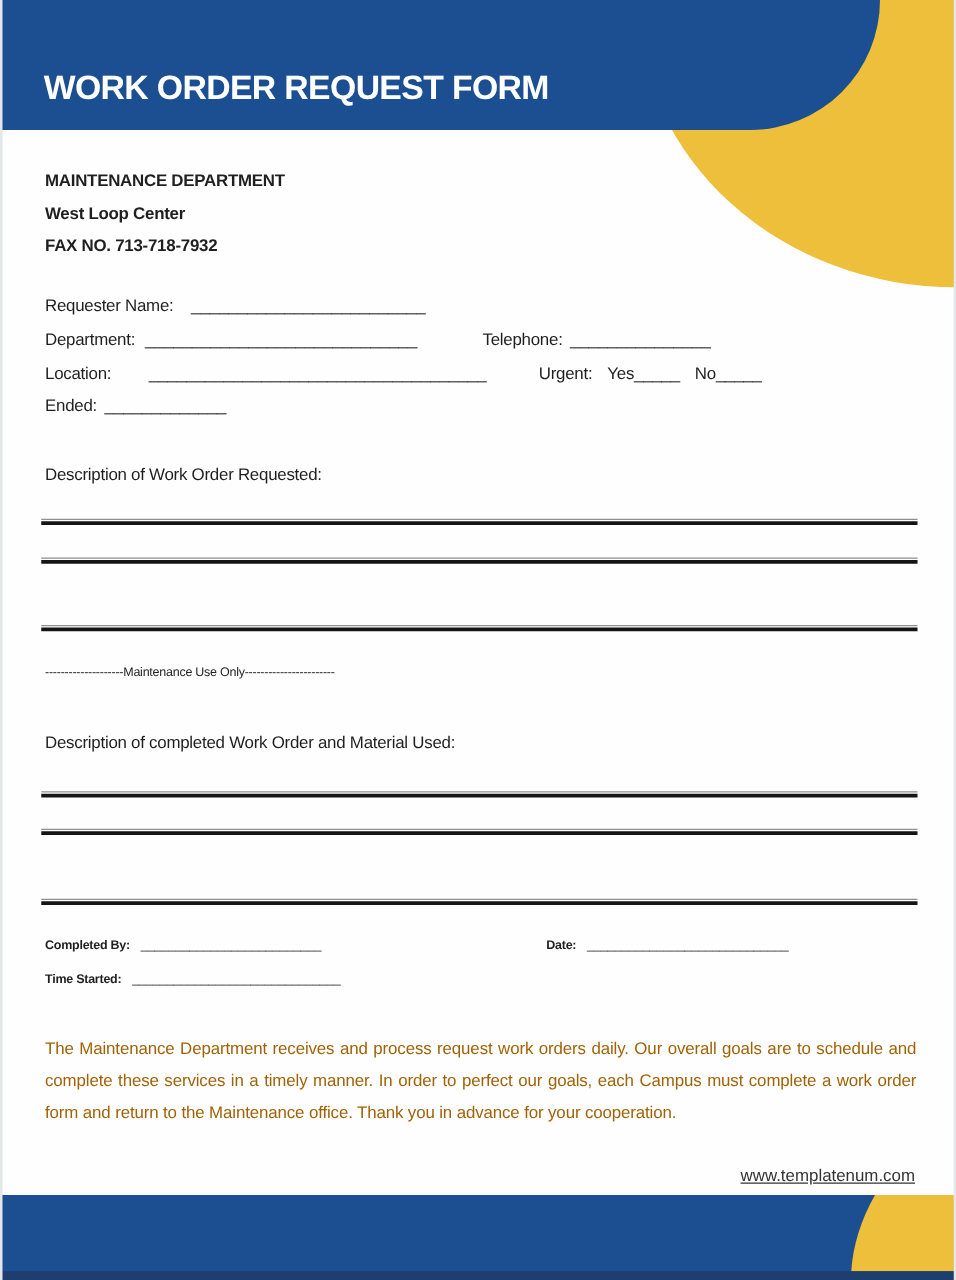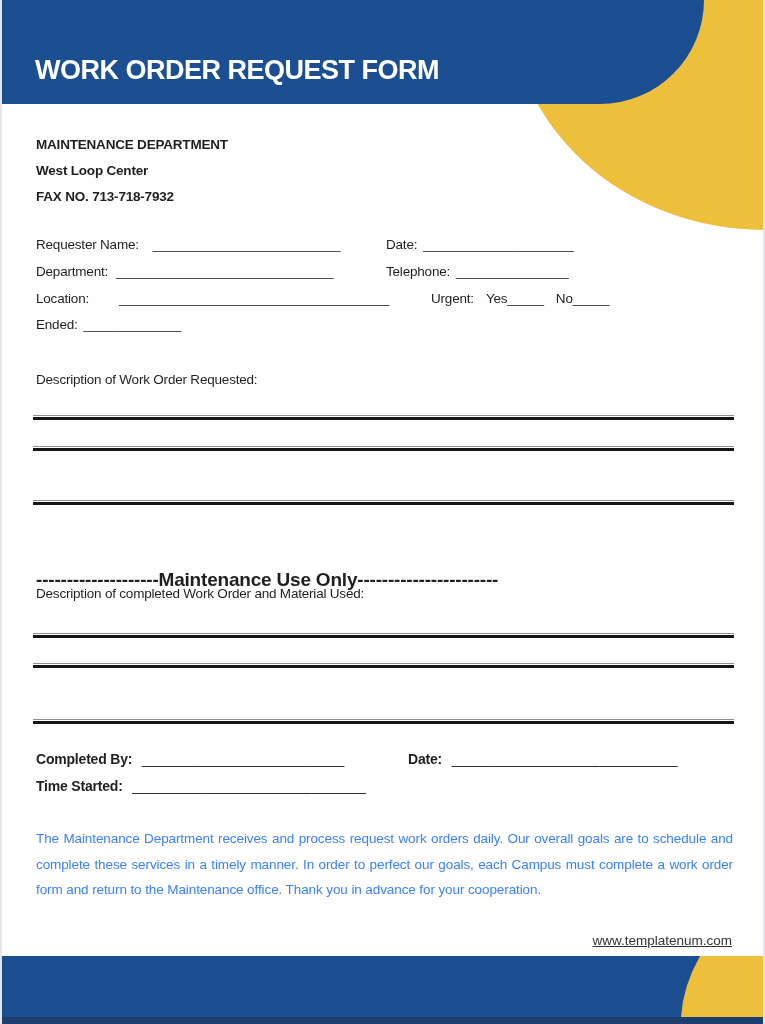--- a/index.html
+++ b/index.html
@@ -27,29 +27,29 @@
 
   
   .frow{position:absolute;left:36px;right:33px;display:flex;font-size:13.5px;letter-spacing:-0.2px;white-space:nowrap;gap:26px;}
   .cell-l{width:324px;flex:0 0 324px;}
   .cell-r{flex:1;}
   .wline{letter-spacing:0;}
   .ml6{margin-left:6px;} .ml8{margin-left:8px;} .ml14{margin-left:14px;} .ml30{margin-left:30px;} .ml45{margin-left:45px;} .ml12{margin-left:12px;margin-top:28px;}
 
   .sec-label{position:absolute;left:36px;font-size:13.5px;letter-spacing:-0.2px;}
   .rule{position:absolute;left:33px;width:701px;height:1px;border-top:1px solid #8f8f8f;border-bottom:3px solid #151515;}
-  .divider{position:absolute;left:36px;top:533px;font-size:19px;font-weight:700;letter-spacing:-0.2px;margin-top:36px;}
+  .divider{position:absolute;left:36px;top:533px;font-size:10px;font-weight:400;letter-spacing:-0.2px;}
 
-  .crow{position:absolute;left:36px;right:33px;display:flex;font-size:14px;font-weight:700;letter-spacing:-0.2px;white-space:nowrap;}
+  .crow{position:absolute;left:36px;right:33px;display:flex;font-size:10px;font-weight:700;letter-spacing:-0.2px;white-space:nowrap;gap:29px;}
   .crow .cell-l{width:372px;flex:0 0 372px;}
   .crow .wline{font-weight:400;}
 
   .note{
     position:absolute;left:36px;top:826px;width:697px;margin:0;
-    font-size:13.5px;line-height:25.5px;letter-spacing:-0.1px;color:#3b82f6;text-align:justify;
+    font-size:13.5px;line-height:25.5px;letter-spacing:-0.1px;color:#a16207;text-align:justify;
   }
   .site{position:absolute;right:33px;top:933px;font-size:13.5px;color:#333;text-decoration:underline;}
 
   
   .footband{position:absolute;left:0;bottom:0;width:765px;height:68px;background:#1b4f91;}
   .footband svg{position:absolute;top:0;left:0;width:765px;height:68px;}
   .darkstrip{position:absolute;left:0;bottom:0;width:765px;height:7px;background:#1e3e6f;}
 </style>
 </head>
 <body>
@@ -67,23 +67,20 @@
 
   <div class="org">
     <div>MAINTENANCE DEPARTMENT</div>
     <div>West Loop Center</div>
     <div>FAX NO. 713-718-7932</div>
   </div>
 
   <div class="frow" style="top:237px">
     <div class="cell-l">
       <span>Requester Name:</span><span class="wline ml14">_________________________</span>
-    </div>
-    <div class="cell-r">
-      <span>Date:</span><span class="wline ml6">____________________</span>
     </div>
   </div>
 
   <div class="frow" style="top:264px">
     <div class="cell-l">
       <span>Department:</span><span class="wline ml8">_____________________________</span>
     </div>
     <div class="cell-r">
       <span>Telephone:</span><span class="wline ml6">_______________</span>
     </div>

